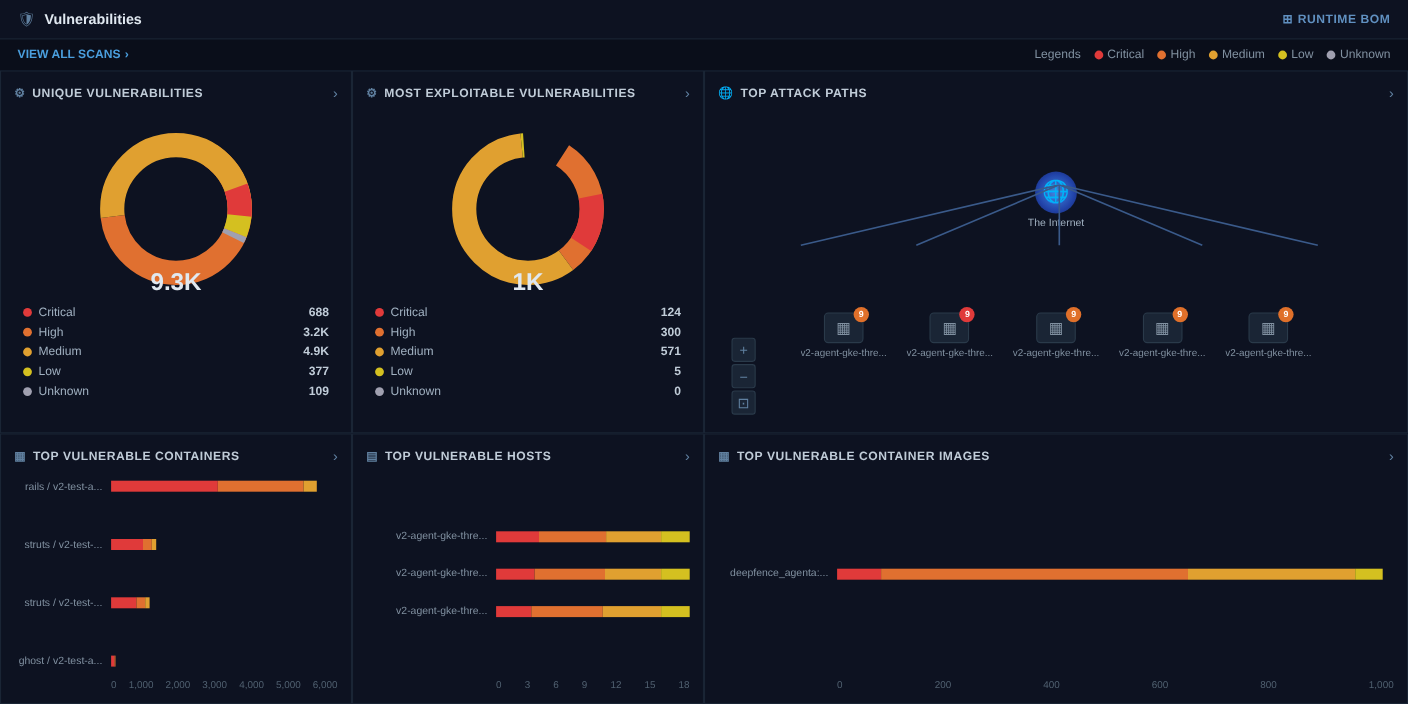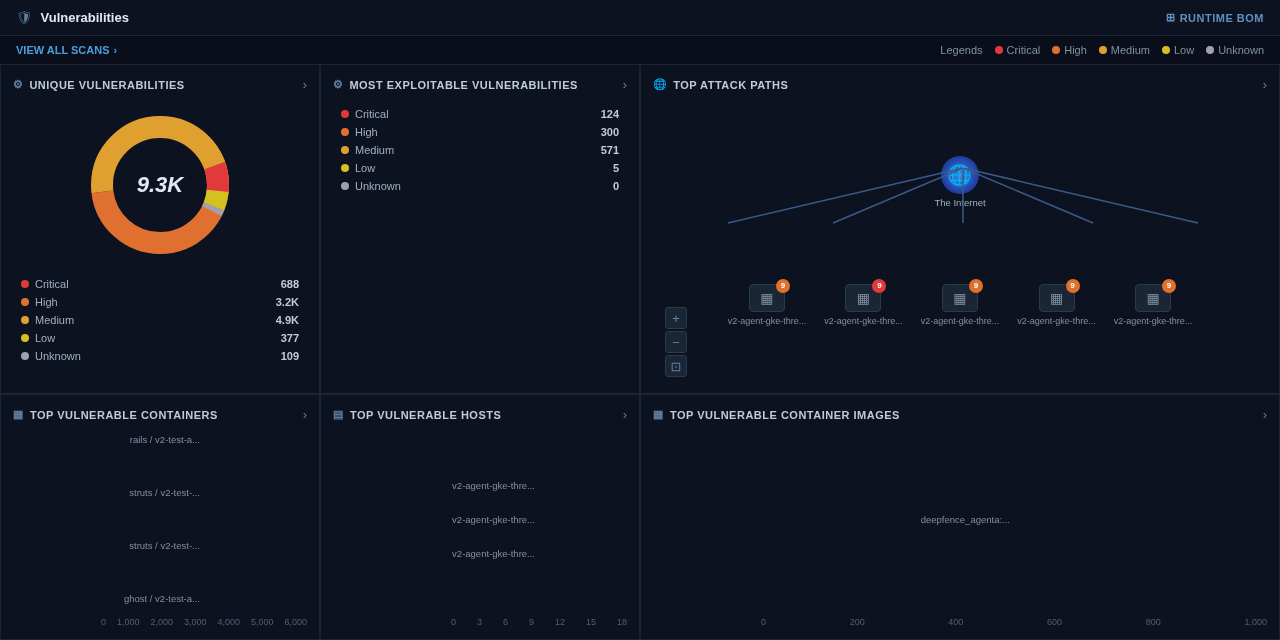--- a/index.html
+++ b/index.html
@@ -113,24 +113,23 @@
     }
     .panel-nav {
       color: #6080a0;
       font-size: 13px;
       cursor: pointer;
     }
     
     .donut-container {
       display: flex;
       justify-content: center;
-      align-items: center;
+      align-items: flex-end;
       height: 170px;
       position: relative;
-      font-style: italic;
     }
     .donut-svg {
       width: 160px;
       height: 160px;
     }
     .donut-center {
       position: absolute;
       display: flex;
       align-items: center;
       justify-content: center;
@@ -255,21 +254,20 @@
       display: flex;
       flex-direction: column;
       justify-content: space-between;
       padding: 4px 0;
     }
     .bar-row {
       display: flex;
       align-items: center;
       gap: 8px;
       height: 16px;
-      flex-direction: column;
     }
     .bar-label {
       width: 80px;
       font-size: 9.5px;
       color: #8090a0;
       text-align: right;
       white-space: nowrap;
       overflow: hidden;
       text-overflow: ellipsis;
       flex-shrink: 0;
@@ -410,20 +408,31 @@
   </div>
 
   <div class="panel">
     <div class="panel-header">
       <div class="panel-title">
         <span style="color:#6080a0;">⚙</span>
         <span>MOST EXPLOITABLE VULNERABILITIES</span>
       </div>
       <span class="panel-nav">›</span>
     </div>
+    <div class="donut-wrap">
+      <div class="donut-container">
+        <svg class="donut-svg" viewBox="0 0 160 160">
+          <circle cx="80" cy="80" r="58" fill="none" stroke="#e07030" stroke-width="22" stroke-dasharray="112 252" stroke-dashoffset="58"></circle>
+          <circle cx="80" cy="80" r="58" fill="none" stroke="#e0a030" stroke-width="22" stroke-dasharray="213 151" stroke-dashoffset="-54"></circle>
+          <circle cx="80" cy="80" r="58" fill="none" stroke="#e03a3a" stroke-width="22" stroke-dasharray="46 318" stroke-dashoffset="12"></circle>
+          <circle cx="80" cy="80" r="58" fill="none" stroke="#d4c020" stroke-width="22" stroke-dasharray="2 362" stroke-dashoffset="-267"></circle>
+        </svg>
+        <div class="donut-center">1K</div>
+      </div>
+    </div>
     <div class="vuln-legend">
       <div class="vuln-row">
         <div class="vuln-label">
           <div class="vuln-dot" style="background:#e03a3a;"></div>
           <span>Critical</span>
         </div>
         <span class="vuln-count">124</span>
       </div>
       <div class="vuln-row">
         <div class="vuln-label">

